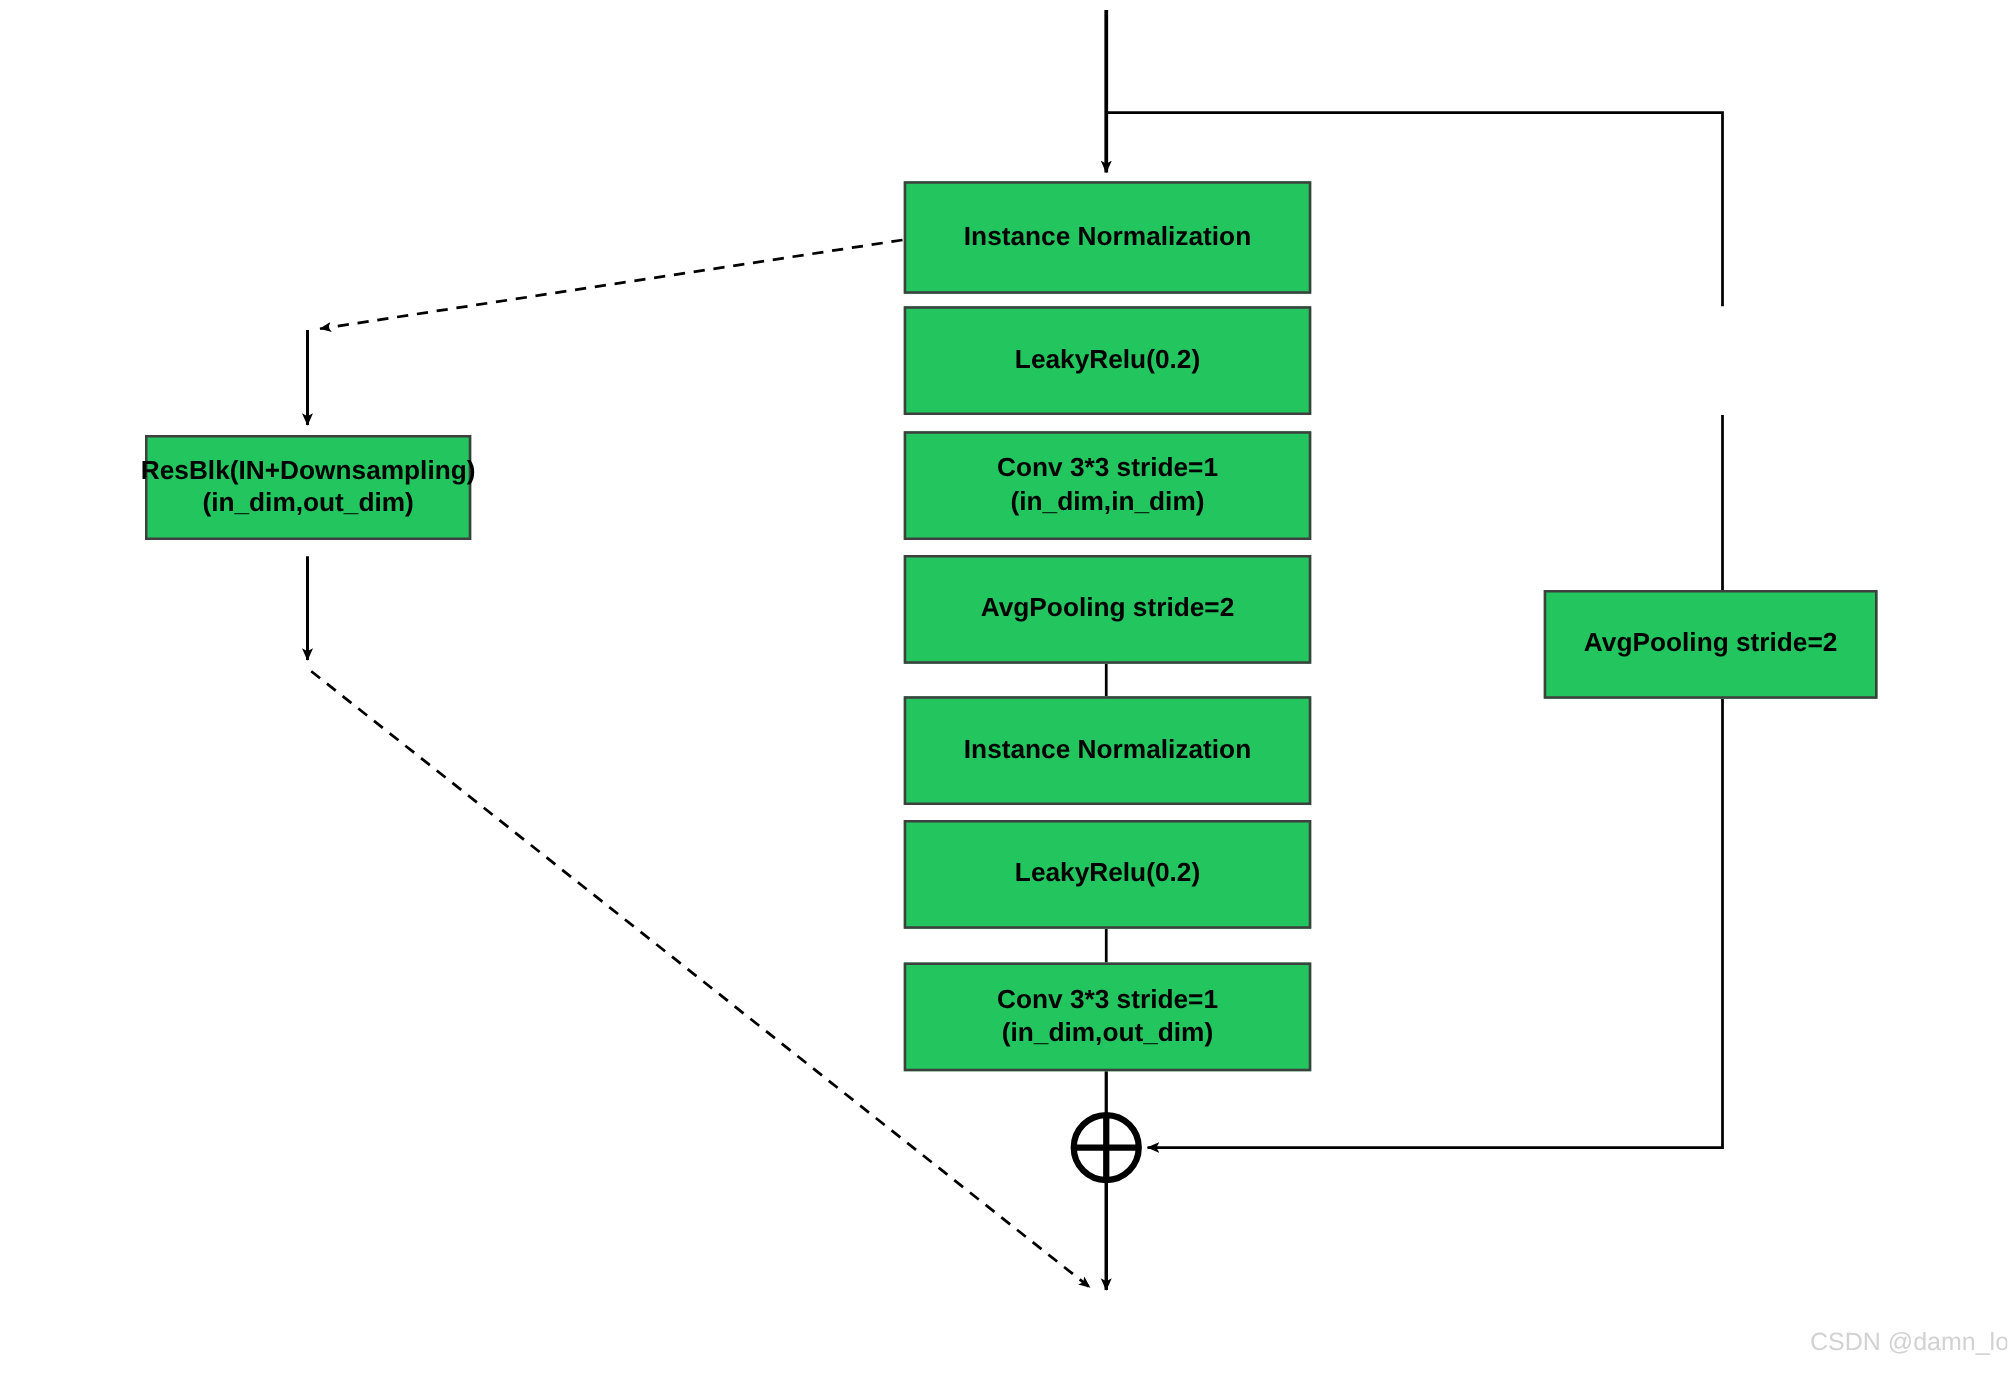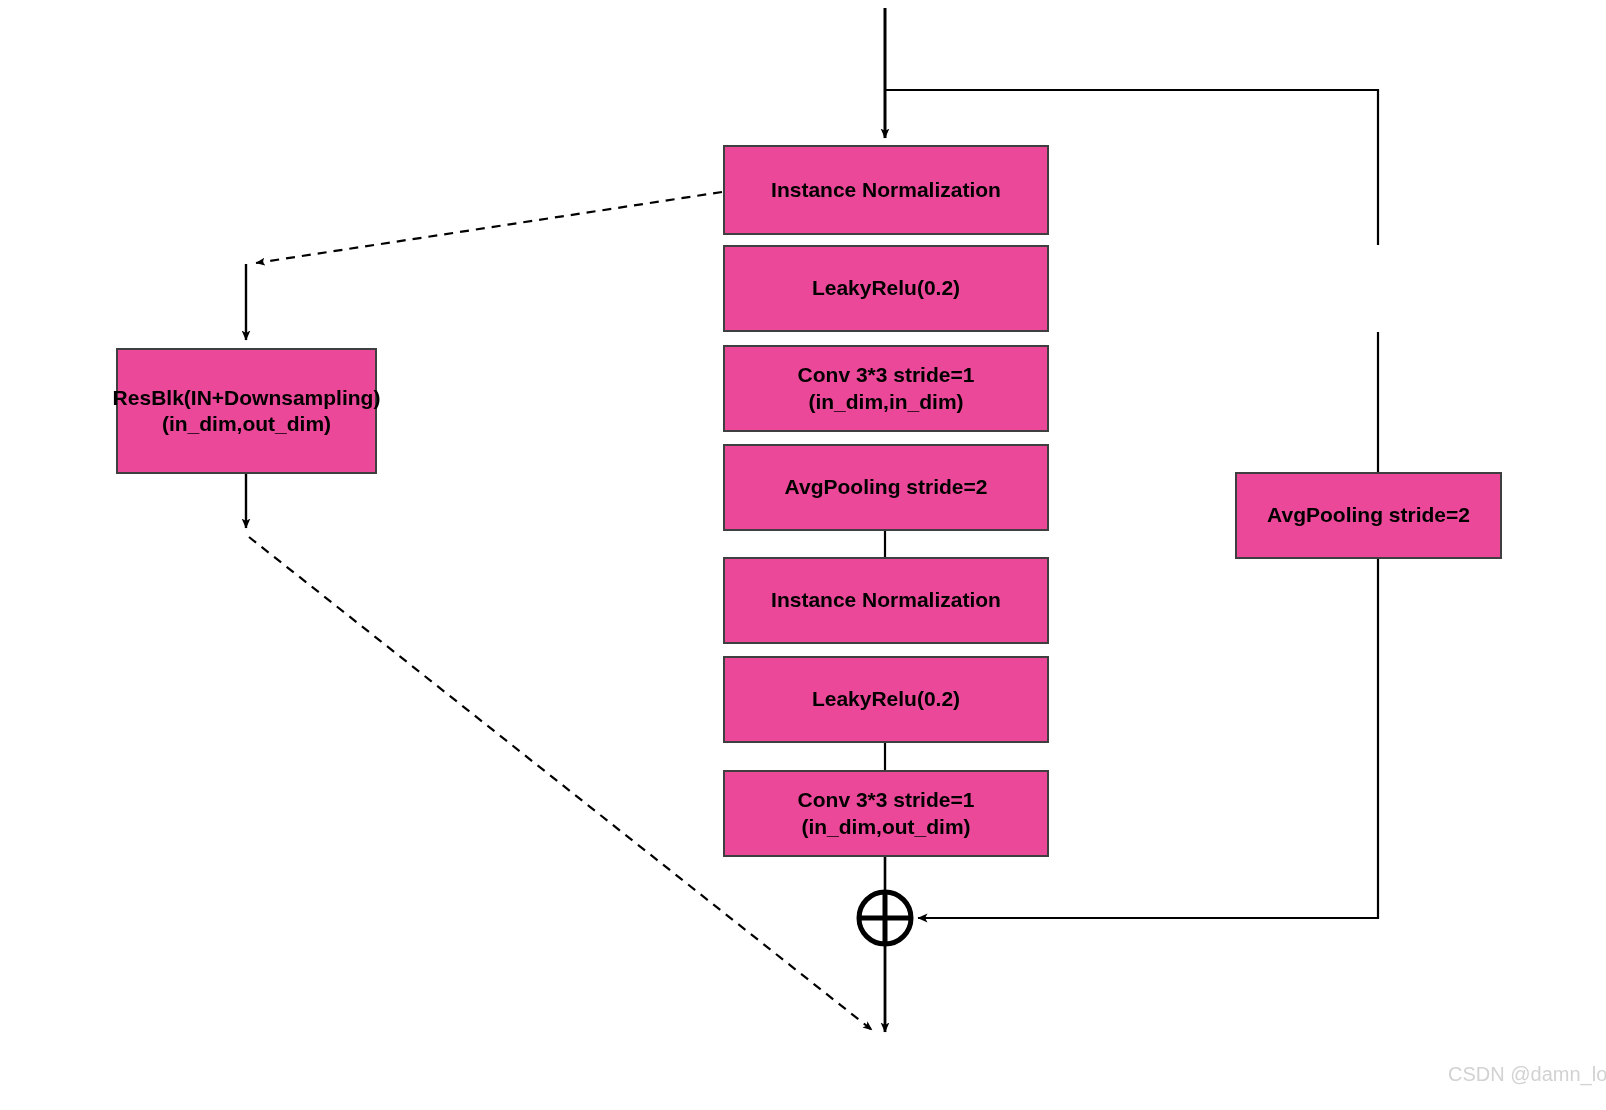--- a/index.html
+++ b/index.html
@@ -20,21 +20,21 @@
     left: 0;
     top: 0;
     width: 1606px;
     height: 1110px;
     pointer-events: none;
   }
   .node {
     position: absolute;
     box-sizing: border-box;
     border: 2px solid #3f3f3f;
-    background: #ec4899;
+    background: #22c55e;
     display: flex;
     align-items: center;
     justify-content: center;
     text-align: center;
     font-weight: bold;
     font-size: 21px;
     color: #000000;
     line-height: 1.25;
     white-space: pre-line;
   }
@@ -110,21 +110,21 @@
 
     <g>
       <path d="M246,445 L246,528" stroke="#000000" stroke-width="2.4" fill="none" marker-end="url(#arrow)"></path>
     </g>
 
     <g>
       <path d="M249,537 L872,1030" stroke="#000000" stroke-width="2.2" fill="none" stroke-dasharray="9,7" marker-end="url(#arrowsm)"></path>
     </g>
   </svg>
 
-  <div class="node overflow" style="left:116px; top:348px; width:261px; height:126px;">
+  <div class="node overflow" style="left:116px; top:348px; width:261px; height:84px;">
     <span class="lbl">ResBlk(IN+Downsampling)
 (in_dim,out_dim)</span>
   </div>
 
   <div class="node" style="left:723px; top:145px; width:326px; height:90px;">
     <span>Instance Normalization</span>
   </div>
 
   <div class="node" style="left:723px; top:245px; width:326px; height:87px;">
     <span>LeakyRelu(0.2)</span>

